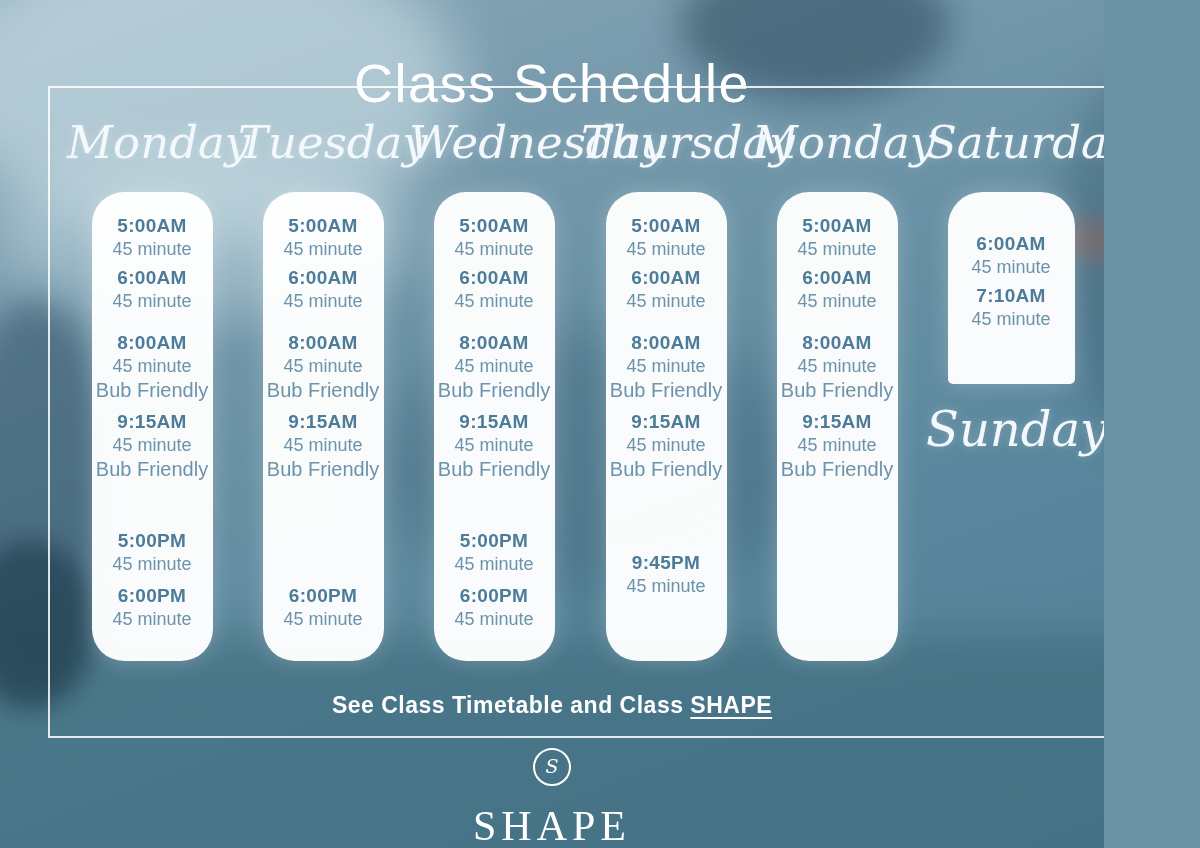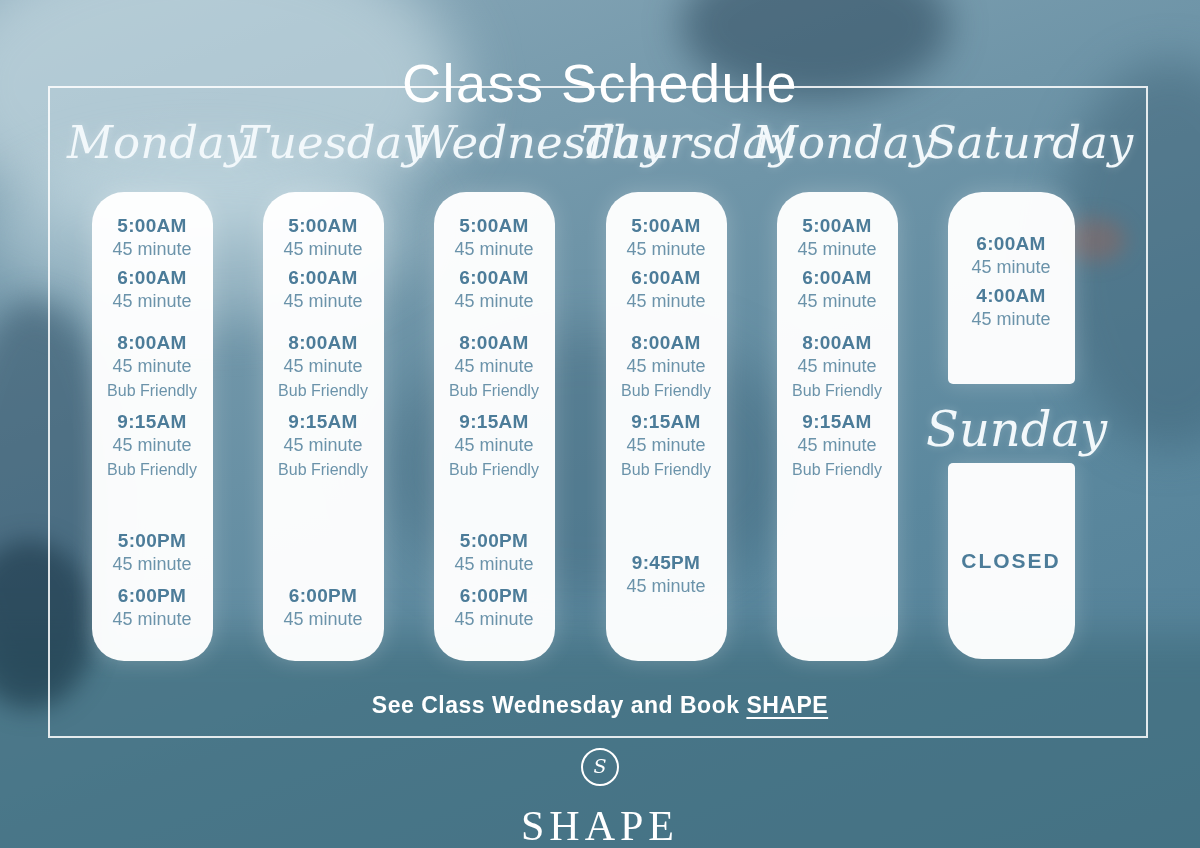--- a/index.html
+++ b/index.html
@@ -1,16 +1,16 @@
 <!DOCTYPE html>
 <html style="--time-color: #4c7c99; --sec-color: #6b93aa;"><head>
 <meta charset="utf-8">
 <style>
   html,body{margin:0;padding:0;background:#6d93a6;}
-  .page{position:relative;width:1200px;height:848px;overflow:hidden;
+  .page{position:relative;width:1104px;height:848px;overflow:hidden;
         font-family:"Liberation Sans",sans-serif;
         background:linear-gradient(160deg,#8aa9b9 0%,#6f95a8 35%,#5b889e 65%,#517e95 100%);}
   
   .blob{position:absolute;border-radius:50%;pointer-events:none;}
   .b1{left:-60px;top:-70px;width:520px;height:310px;background:rgba(216,233,239,.55);filter:blur(30px);}
   .b2{left:-10px;top:150px;width:430px;height:170px;background:rgba(204,224,232,.40);filter:blur(26px);}
   .b3{left:680px;top:-50px;width:270px;height:150px;background:rgba(24,50,70,.45);filter:blur(18px);}
   .b4{left:1055px;top:60px;width:230px;height:390px;background:rgba(58,93,113,.45);filter:blur(22px);}
   .b5{left:-45px;top:300px;width:160px;height:390px;background:rgba(33,63,84,.42);filter:blur(16px);}
   .b6{left:380px;top:330px;width:430px;height:270px;background:rgba(53,88,108,.33);filter:blur(28px);}
@@ -30,21 +30,21 @@
   .card{position:relative;margin:6px auto 0;width:121px;height:469px;
         background:rgba(255,255,255,.97);border-radius:32px;
         box-shadow:0 0 22px rgba(255,255,255,.22);}
   .card.sat{width:127px;height:192px;border-radius:34px 34px 5px 5px;}
   .sunday-header{position:absolute;top:286px;left:0;width:100%;}
   .card.closed{position:absolute;top:357px;left:21.5px;margin:0;width:127px;height:196px;
         border-radius:5px 5px 34px 34px;display:flex;align-items:center;justify-content:center;}
   .session{position:absolute;left:0;width:100%;text-align:center;}
   .time{font-size:19px;font-weight:700;color:var(--time-color,#4c7c99);line-height:24px;letter-spacing:.3px;}
   .dur{font-size:18px;color:var(--sec-color,#6b93aa);line-height:23px;}
-  .note{font-size:16px;color:var(--sec-color,#6b93aa);line-height:25px;}
+  .note{font-size:20px;color:var(--sec-color,#6b93aa);line-height:25px;}
   .closed-label{font-size:21px;font-weight:700;letter-spacing:2px;color:var(--time-color,#4c7c99);}
 
   .footer{position:absolute;left:0;top:692px;width:100%;text-align:center;color:#fff;
           font-size:23px;font-weight:700;letter-spacing:.5px;}
   .footer a{color:#fff;text-decoration:underline;text-underline-offset:4px;text-decoration-thickness:2px;cursor:pointer;}
 
   .logo{position:absolute;left:0;top:748px;width:100%;text-align:center;color:#fff;}
   .monogram{width:34px;height:34px;border:2px solid #fff;border-radius:50%;margin:0 auto;
             line-height:33px;font-family:"DejaVu Serif",serif;font-size:19px;font-style:italic;}
   .wordmark{margin-top:16px;font-family:"Liberation Serif",serif;font-size:42px;letter-spacing:5px;font-weight:400;}
@@ -207,33 +207,30 @@
         </div>
       </div>
       <div class="col" style="left: 926px;">
         <div class="day-header">Saturday</div>
         <div class="card sat">
           <div class="session" style="top: 40px;">
             <div class="time">6:00AM</div>
             <div class="dur">45 minute</div>
           </div>
           <div class="session" style="top: 92px;">
-            <div class="time">4:00AM</div>
+            <div class="time">7:10AM</div>
             <div class="dur">45 minute</div>
           </div>
         </div>
         <div class="day-header sunday-header" style="font-size: 48px;">Sunday</div>
-        <div class="card closed">
-          <div class="closed-label">CLOSED</div>
-        </div>
       </div>
     </div>
 
   <div class="footer">
-    <span>See Class Wednesday and Book </span><a>SHAPE</a>
+    <span>See Class Timetable and Class </span><a>SHAPE</a>
   </div>
 
   <div class="logo">
     <div class="monogram">
       <span>S</span>
     </div>
     <div class="wordmark">SHAPE</div>
   </div>
 </div>
 

